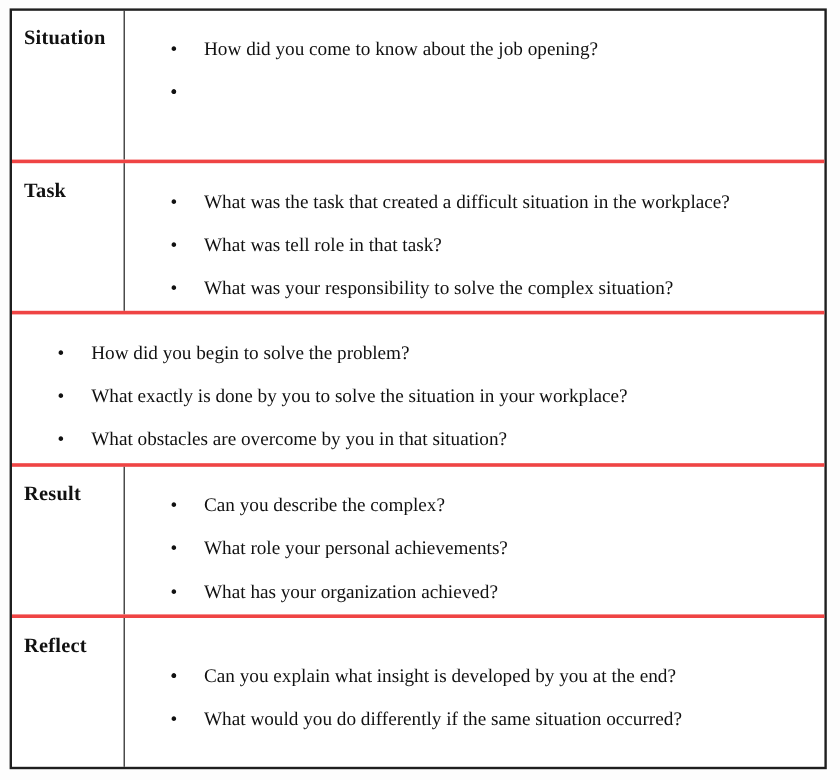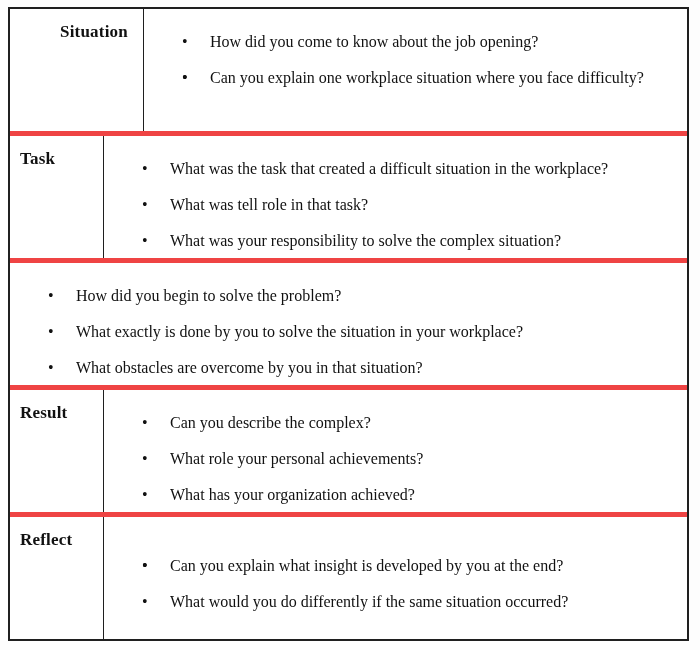--- a/index.html
+++ b/index.html
@@ -20,24 +20,24 @@
     height: 634px;
     box-sizing: border-box;
     border: 2px solid #1f1f1f;
     background: #ffffff;
     display: flex;
     flex-direction: column;
   }
   .t-row {
     flex: 1 1 0;
     display: flex;
-    border-top: 5px solid #ef4444;
+    border-top: 3px solid #ef4444;
     min-height: 0;
   }
-  .t-row:first-child { border-top: none; margin-left: 40px; }
+  .t-row:first-child { border-top: none; }
   .label-cell {
     width: 94px;
     box-sizing: border-box;
     border-right: 1px solid #1f1f1f;
     padding: 12px 4px 0 10px;
     flex: none;
   }
   .stage-label {
     font-weight: bold;
     font-size: 17px;
@@ -76,21 +76,21 @@
 <div class="star-table">
 
   <div class="t-row">
     <div class="label-cell">
       <span class="stage-label">Situation</span>
     </div>
     <div class="q-cell">
       <ul class="q-list">
         <li class="q-item"><span class="bullet">•</span><span>How did you come to know about the job opening?</span></li>
         <li class="q-item"><span class="bullet">•</span></li>
-        <li class="q-item"><span class="bullet">•</span><span>Can you explain one workplace situation where you face difficulty?</span></li>
+        <li class="q-item"><span class="bullet">•</span></li>
       </ul>
     </div>
   </div>
 
   <div class="t-row">
     <div class="label-cell">
       <span class="stage-label">Task</span>
     </div>
     <div class="q-cell">
       <ul class="q-list">

